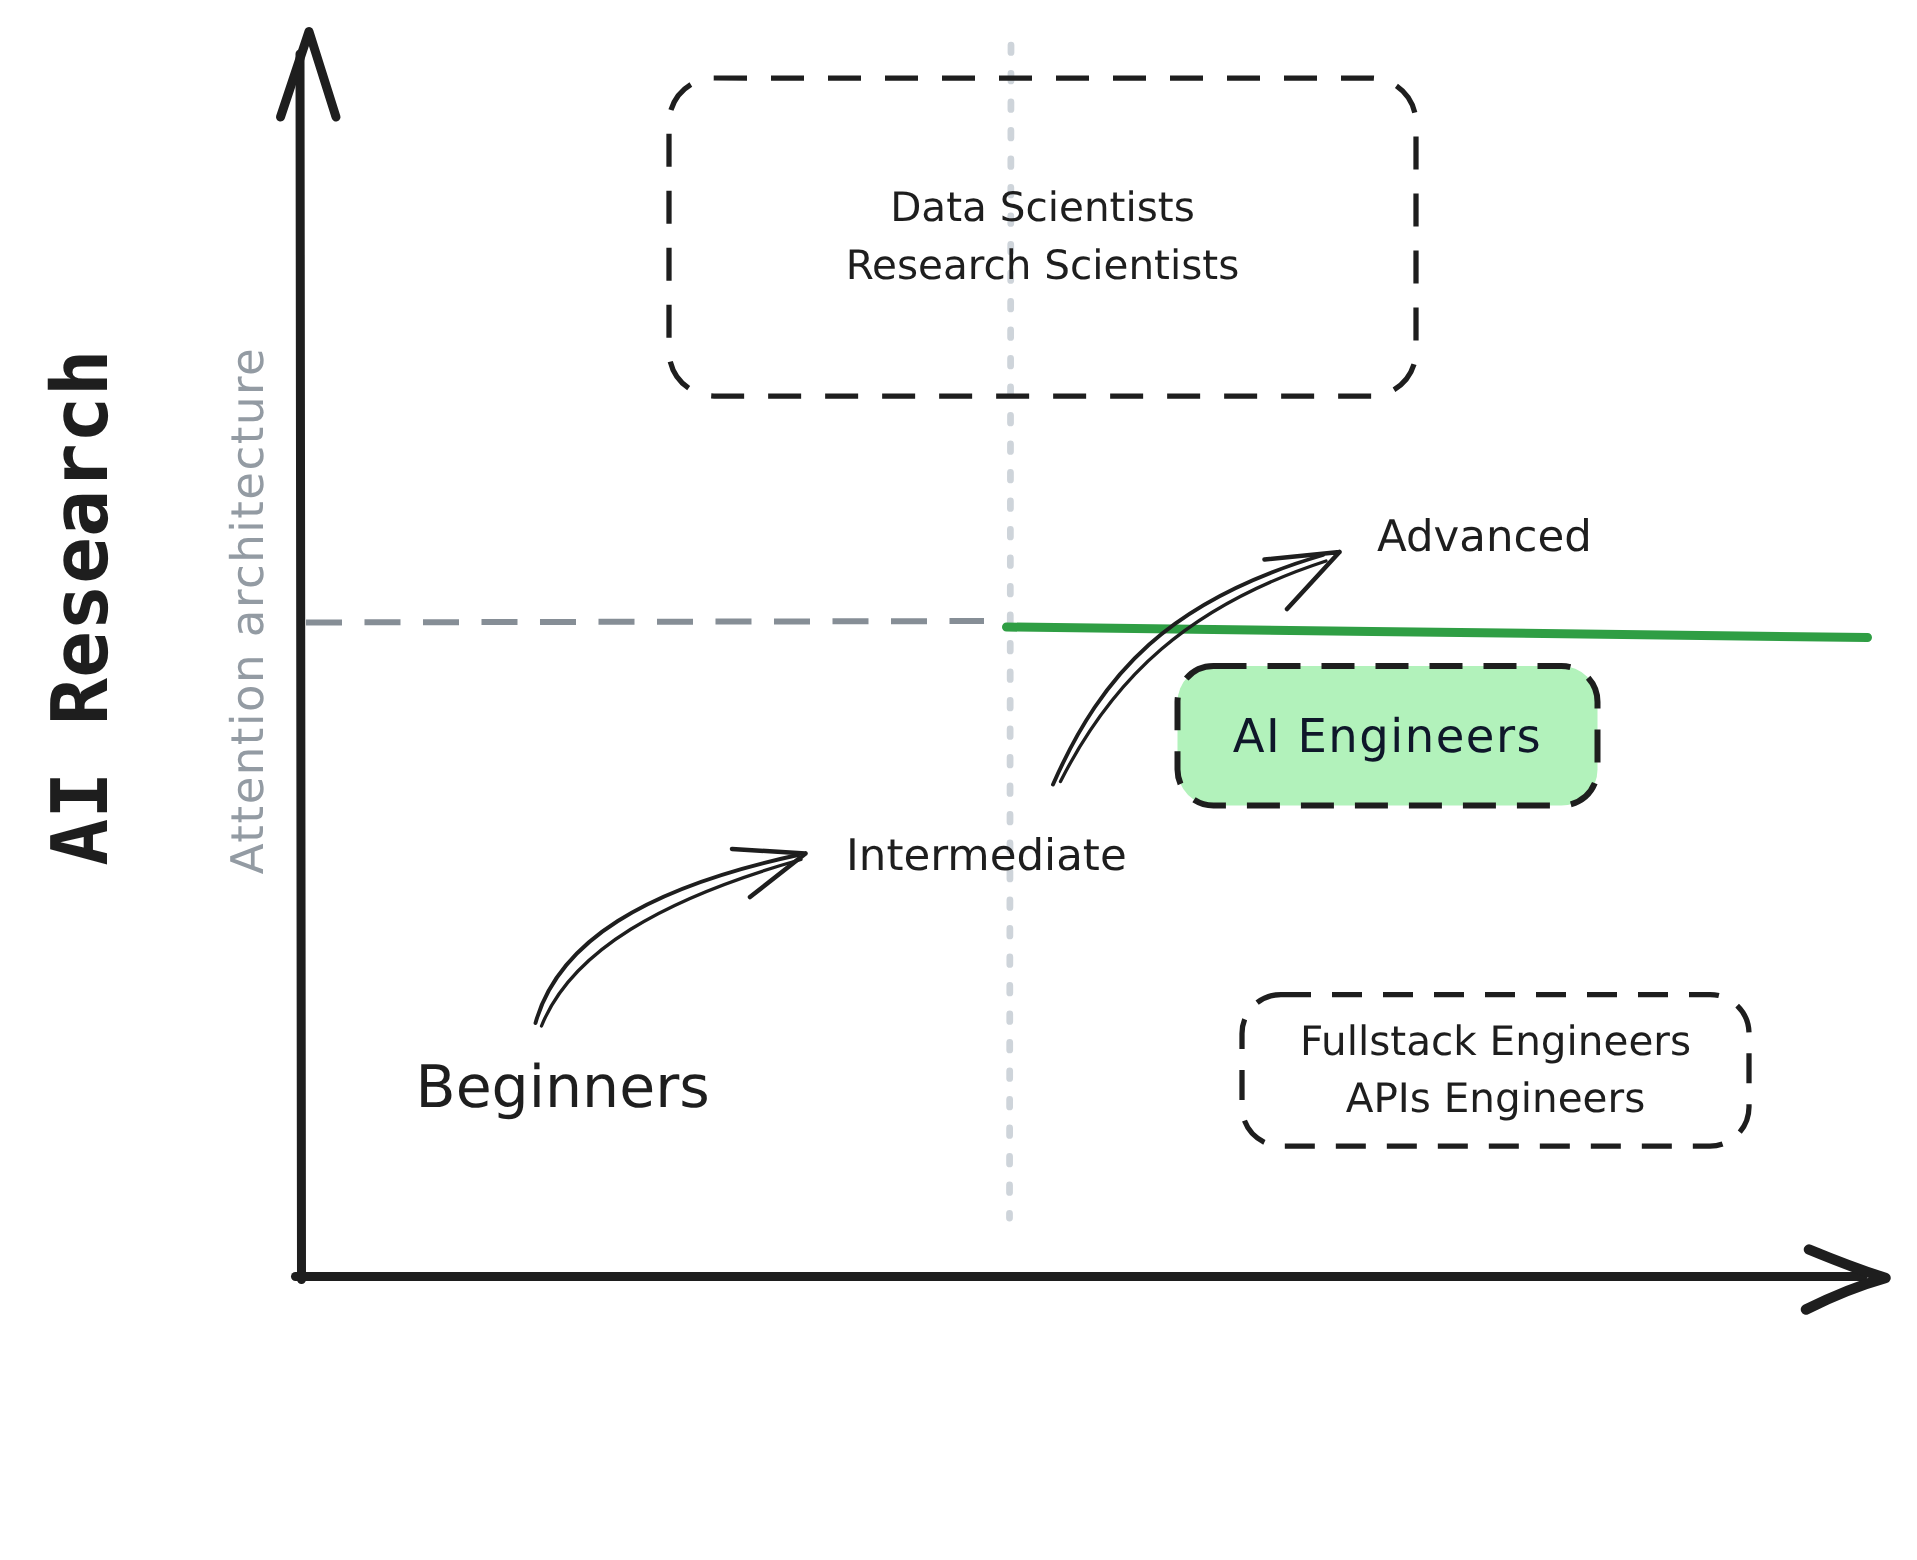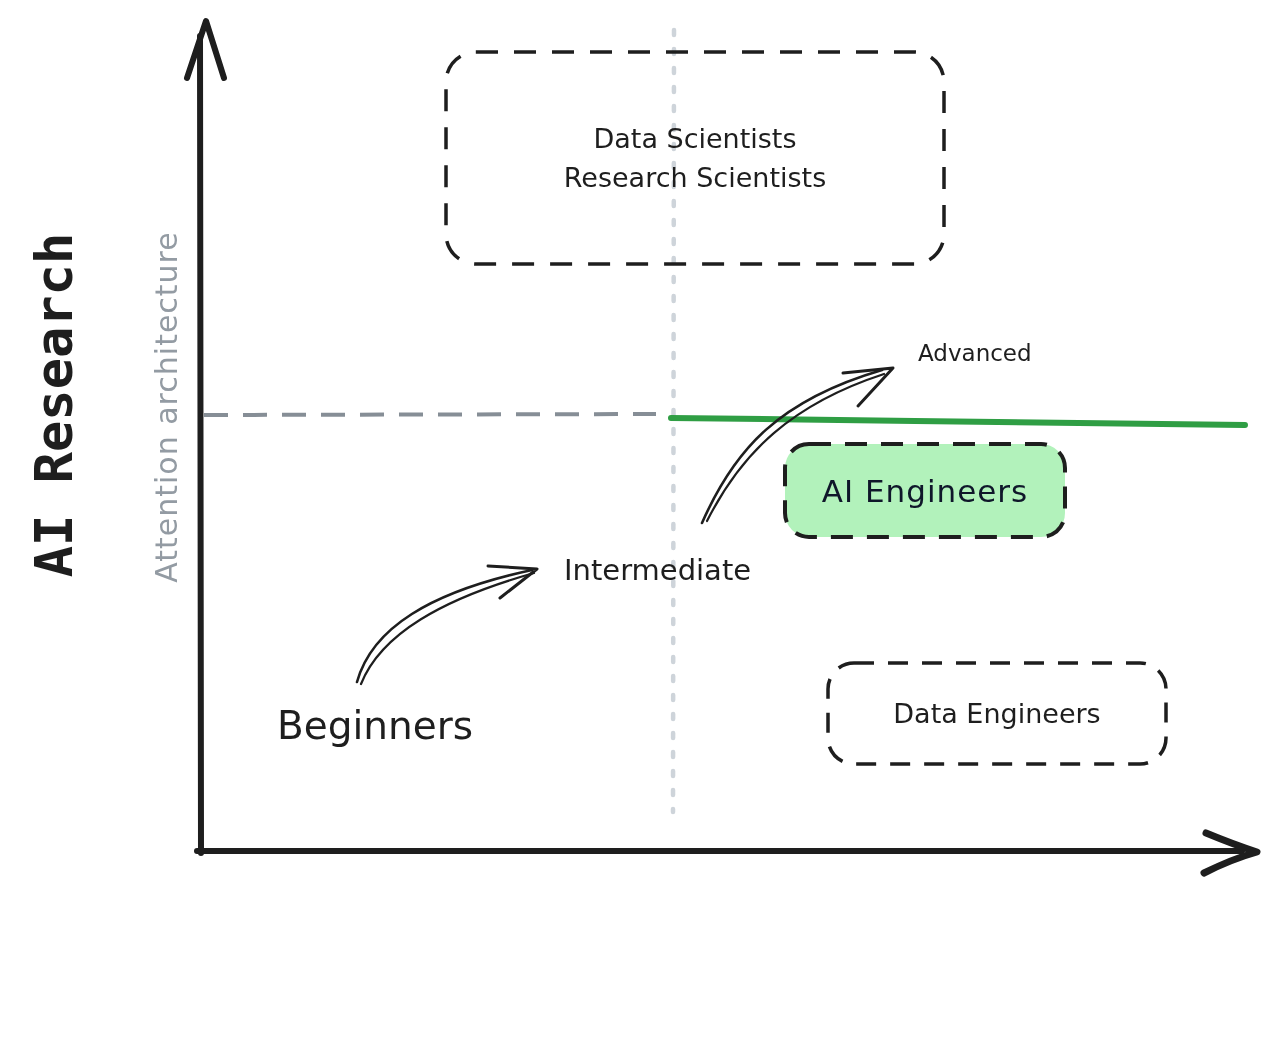--- a/index.html
+++ b/index.html
@@ -32,21 +32,21 @@
   .br-box-text{
     position:absolute;left:828px;top:663px;width:338px;height:101px;
     display:flex;flex-direction:column;justify-content:center;align-items:center;
     font-size:27px;line-height:38px;text-align:center;
   }
   .ai-eng-text{
     position:absolute;left:785px;top:444px;width:280px;height:93px;
     display:flex;justify-content:center;align-items:center;
     font-size:31px;color:#0f172a;letter-spacing:1px;
   }
-  .advanced{left:918px;top:340px;font-size:23px;}
+  .advanced{left:918px;top:340px;font-size:29px;}
   .intermediate{left:564px;top:553px;font-size:29px;}
   .beginners{left:277px;top:703px;font-size:39px;}
 </style>
 </head>
 <body>
 
 <div class="canvas">
 
   <svg class="layer" width="1278" height="1040" viewBox="0 0 1278 1040">
 
@@ -86,20 +86,21 @@
 
 
   <div class="top-box-text hand">
     <div>Data Scientists</div>
     <div>Research Scientists</div>
   </div>
 
   <div class="ai-eng-text hand">AI Engineers</div>
 
   <div class="br-box-text hand">
-    <div>Data Engineers</div>
+    <div>Fullstack Engineers</div>
+    <div>APIs Engineers</div>
   </div>
 
   <div class="label hand beginners">Beginners</div>
   <div class="label hand intermediate">Intermediate</div>
   <div class="label hand advanced">Advanced</div>
 
 </div>
 
 </body></html>

